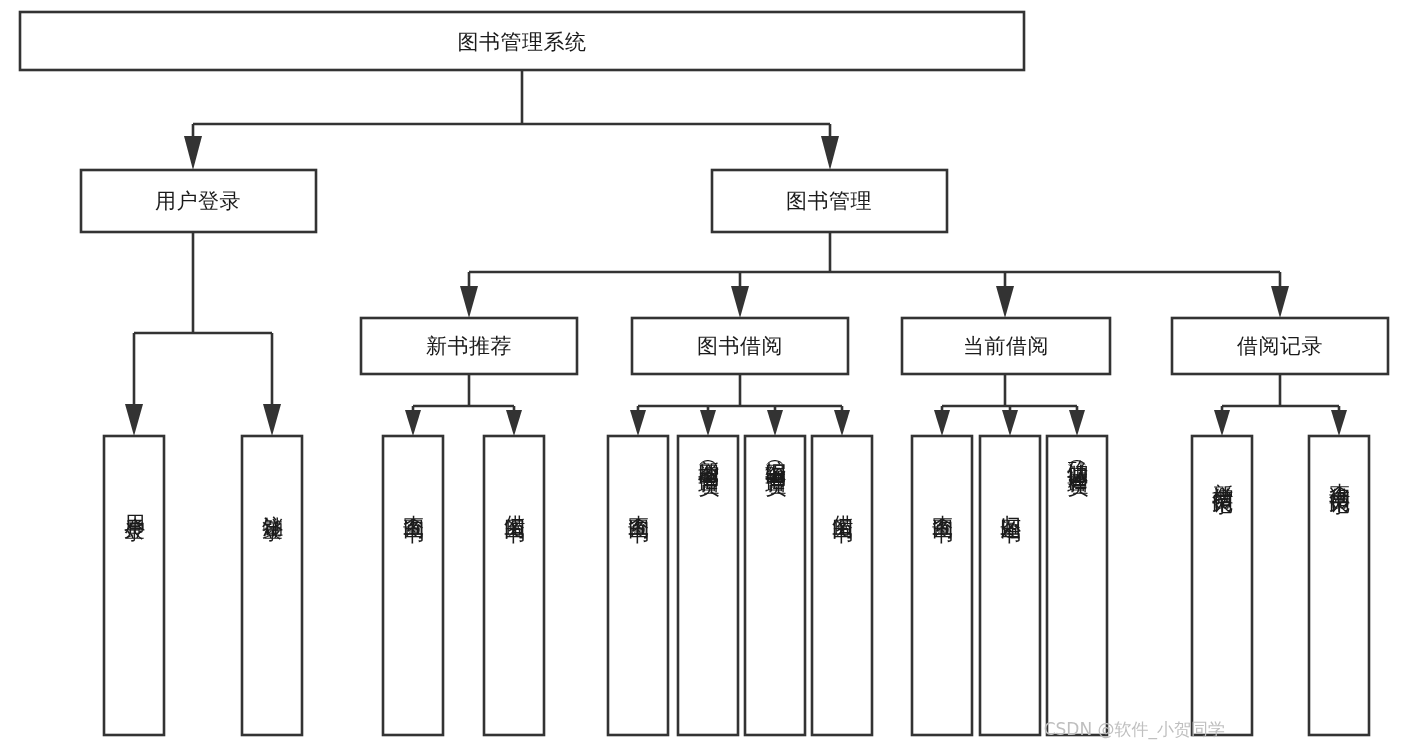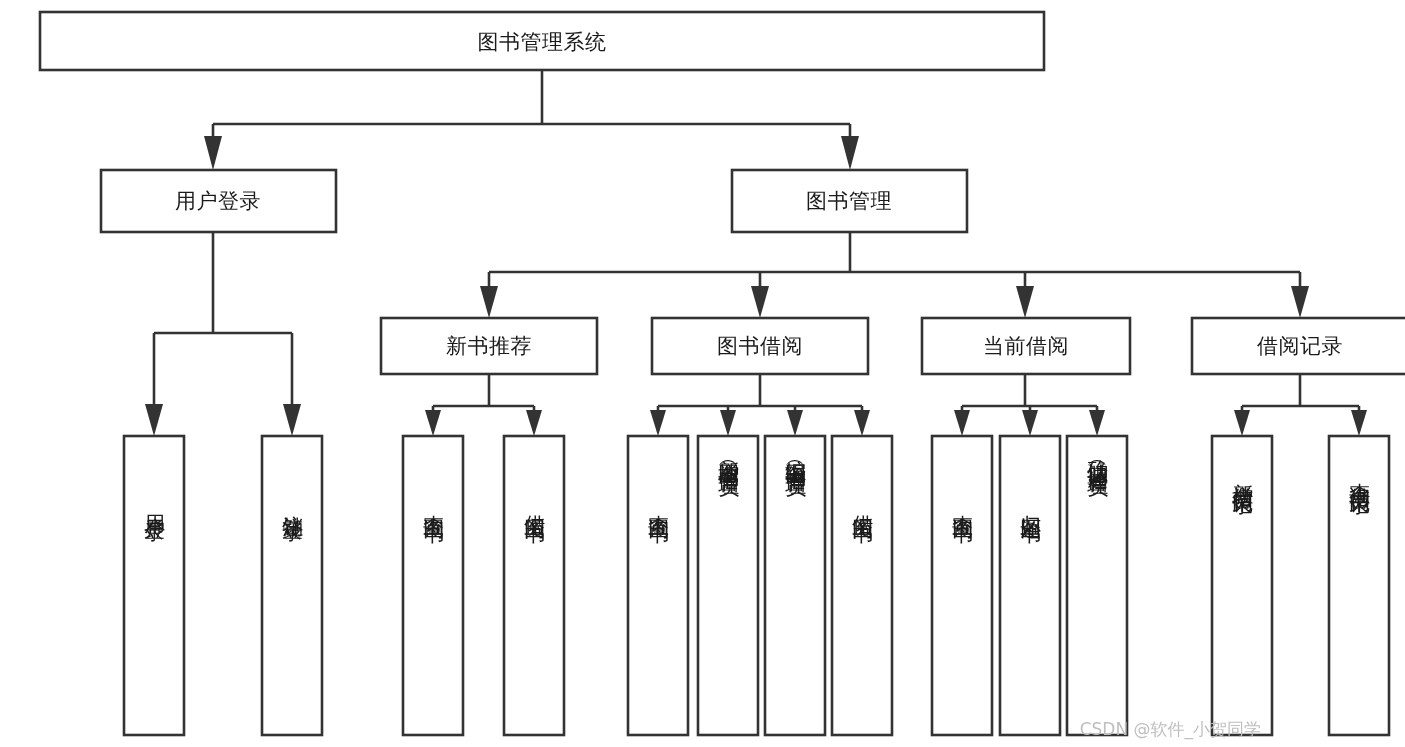--- a/index.html
+++ b/index.html
@@ -11,21 +11,20 @@
     width: 1405px;
     height: 747px;
     font-family: "DejaVu Sans", "Liberation Sans", sans-serif;
     overflow: hidden;
   }
   #diagram-root {
     position: relative;
     width: 1245px;
     height: 747px;
     background: #ffffff;
-    margin-left: 20px;
   }
   svg.flow {
     position: absolute;
     left: 0;
     top: 0;
     width: 1405px;
     height: 747px;
   }
   .node-box {
     fill: #ffffff;
@@ -62,21 +61,21 @@
     text-orientation: upright;
     font-family: "DejaVu Sans", "Liberation Sans", sans-serif;
     font-size: 21px;
     line-height: 1.32;
     color: #1b1b1b;
     letter-spacing: 2.5px;
     white-space: nowrap;
   }
   .watermark {
     position: absolute;
-    right: 4px;
+    right: 20px;
     bottom: 6px;
     font-family: "DejaVu Sans", "Liberation Sans", sans-serif;
     font-size: 17px;
     color: #bfbfbf;
     white-space: nowrap;
     pointer-events: none;
   }
 </style>
 </head>
 <body>

